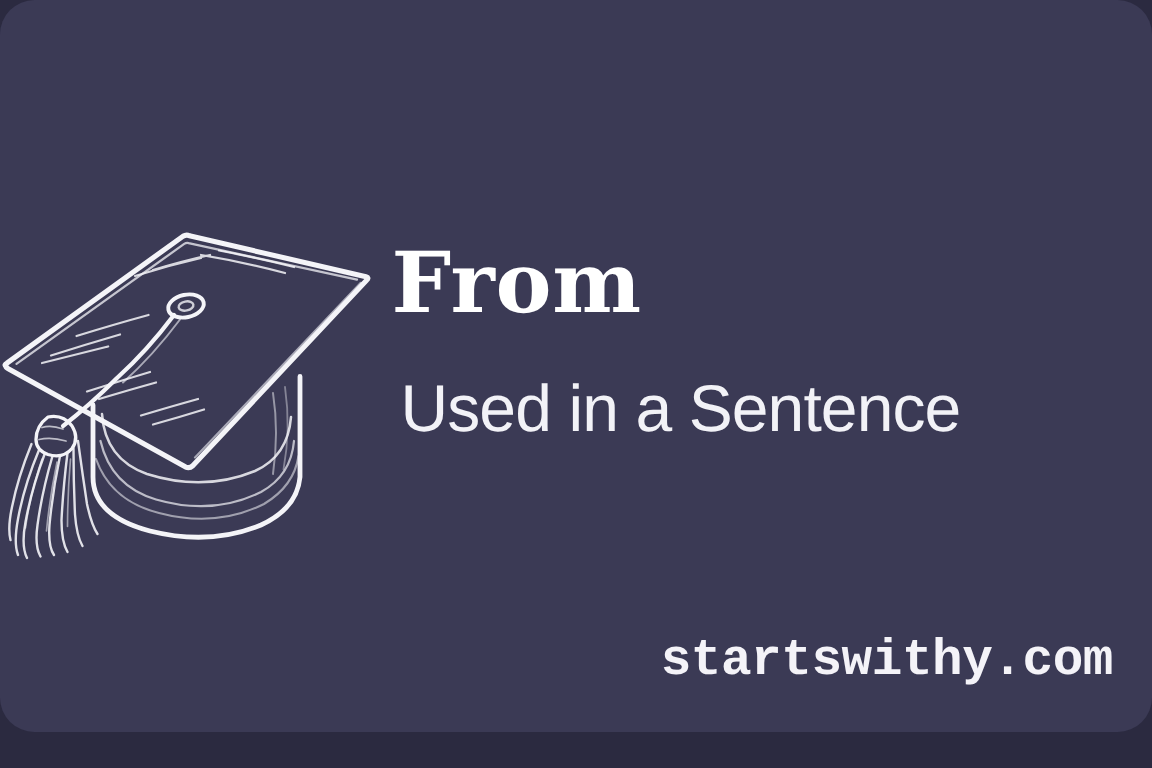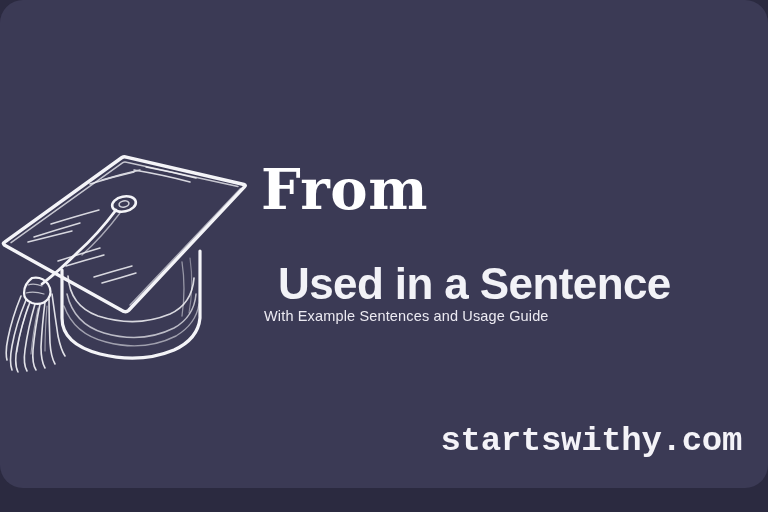--- a/index.html
+++ b/index.html
@@ -52,26 +52,26 @@
     letter-spacing: 0.5px;
     color: #ffffff;
     margin: 0;
     white-space: nowrap;
   }
   #phrase-title {
     position: absolute;
     left: 2px;
     top: 86px;
     font-family: "Liberation Sans", sans-serif;
-    font-weight: 700;
+    font-weight: 400;
     font-size: 44px;
     line-height: 50px;
     letter-spacing: -0.6px;
     color: #f2f2f7;
-    margin: 15px;
+    margin: 4px;
     white-space: nowrap;
   }
   #subtitle {
     position: absolute;
     left: 3px;
     top: 150px;
     font-family: "Liberation Sans", sans-serif;
     font-weight: 500;
     font-size: 14.5px;
     letter-spacing: 0.15px;
@@ -164,18 +164,17 @@
         <path d="M34 168 Q26 192 23 214"></path>
         <path d="M44 170 Q39 194 37 216"></path>
         <path d="M53 168 Q51 192 51 213"></path>
       </g>
     </svg>
   </div>
 
   <div id="headline-block">
     <h1 id="word-title">From</h1>
     <h2 id="phrase-title">Used in a Sentence</h2>
-    <p id="subtitle">With Example Sentences and Usage Guide</p>
   </div>
 
   <div id="brand">startswithy.com</div>
 
 </div>
 
 </body></html>

